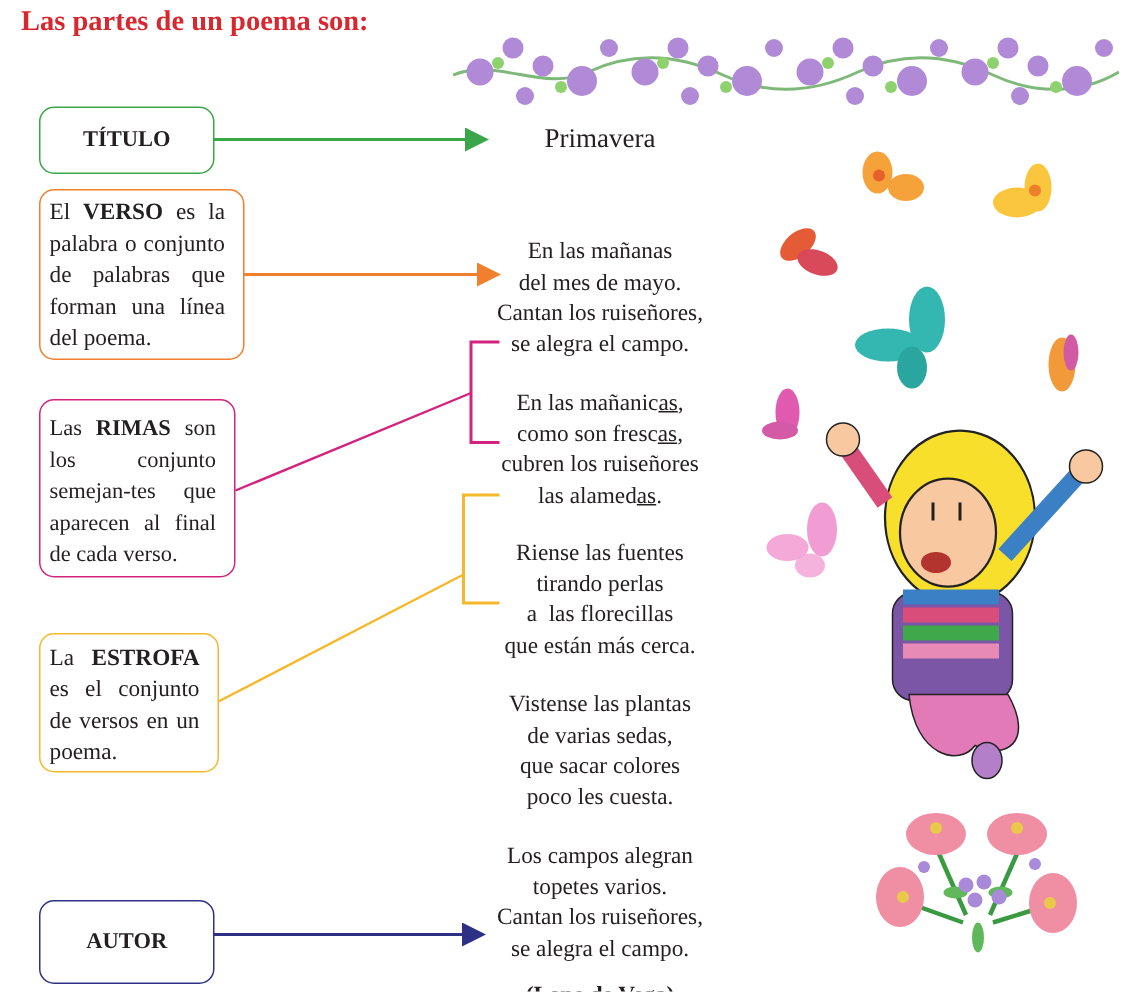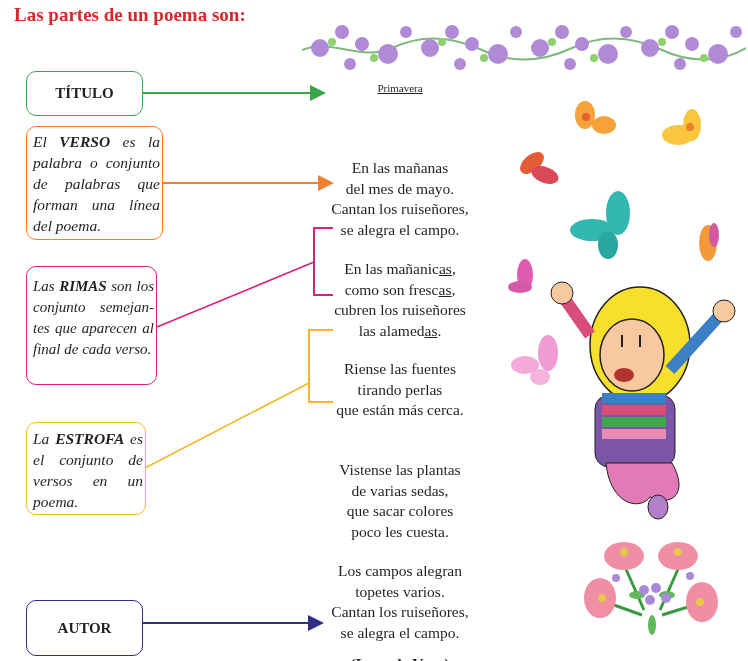--- a/index.html
+++ b/index.html
@@ -2,24 +2,24 @@
 <html><head>
 <meta charset="utf-8">
 <style>
   html, body { margin: 0; padding: 0; background: #ffffff; }
   body { width: 748px; height: 661px; position: relative; overflow: hidden;
          font-family: "Liberation Serif", "DejaVu Serif", serif; color: #231f20; }
   .title { position: absolute; left: 14px; top: 4px; font-size: 19px; font-weight: bold; color: #d7282f; }
   .box { position: absolute; border: 1.6px solid; border-radius: 10px; background: #fff; box-sizing: border-box;
          font-size: 15.5px; line-height: 21px; }
   .box.center { display: flex; align-items: center; justify-content: center; font-weight: bold; font-size: 15px; }
-  .box.text { padding: 4px 2px 4px 6px; text-align: justify; font-style: italic; }
+  .box.text { padding: 4px 12px 4px 6px; text-align: justify; }
   .box b { font-weight: bold; }
   .poem { position: absolute; left: 300px; width: 200px; text-align: center; font-size: 15.5px; line-height: 20.5px; margin-top: 40px; }
-  .poem-title { position: absolute; left: 300px; width: 200px; top: 82px; text-align: center; font-size: 11px; text-decoration: underline; }
+  .poem-title { position: absolute; left: 300px; width: 200px; top: 82px; text-align: center; font-size: 18px; }
   .u { text-decoration: underline; }
   svg.lines { position: absolute; left: 0; top: 0; }
   .art { position: absolute; }
 </style>
 </head>
 <body>
 
 <div class="title">Las partes de un poema son:</div>
 
 <svg class="lines" width="748" height="661">
@@ -75,20 +75,21 @@
 <div class="poem" style="top:219px;">
   <div><span>En las mañanic</span><span class="u">as</span><span>,</span></div>
   <div><span>como son fresc</span><span class="u">as</span><span>,</span></div>
   <div>cubren los ruiseñores</div>
   <div><span>las alamed</span><span class="u">as</span><span>.</span></div>
 </div>
 
 <div class="poem" style="top:319px;">
   <div>Riense las fuentes</div>
   <div>tirando perlas</div>
+  <div style="white-space:pre;">a  las florecillas</div>
   <div>que están más cerca.</div>
 </div>
 
 <div class="poem" style="top:420px;">
   <div>Vistense las plantas</div>
   <div>de varias sedas,</div>
   <div>que sacar colores</div>
   <div>poco les cuesta.</div>
 </div>
 

